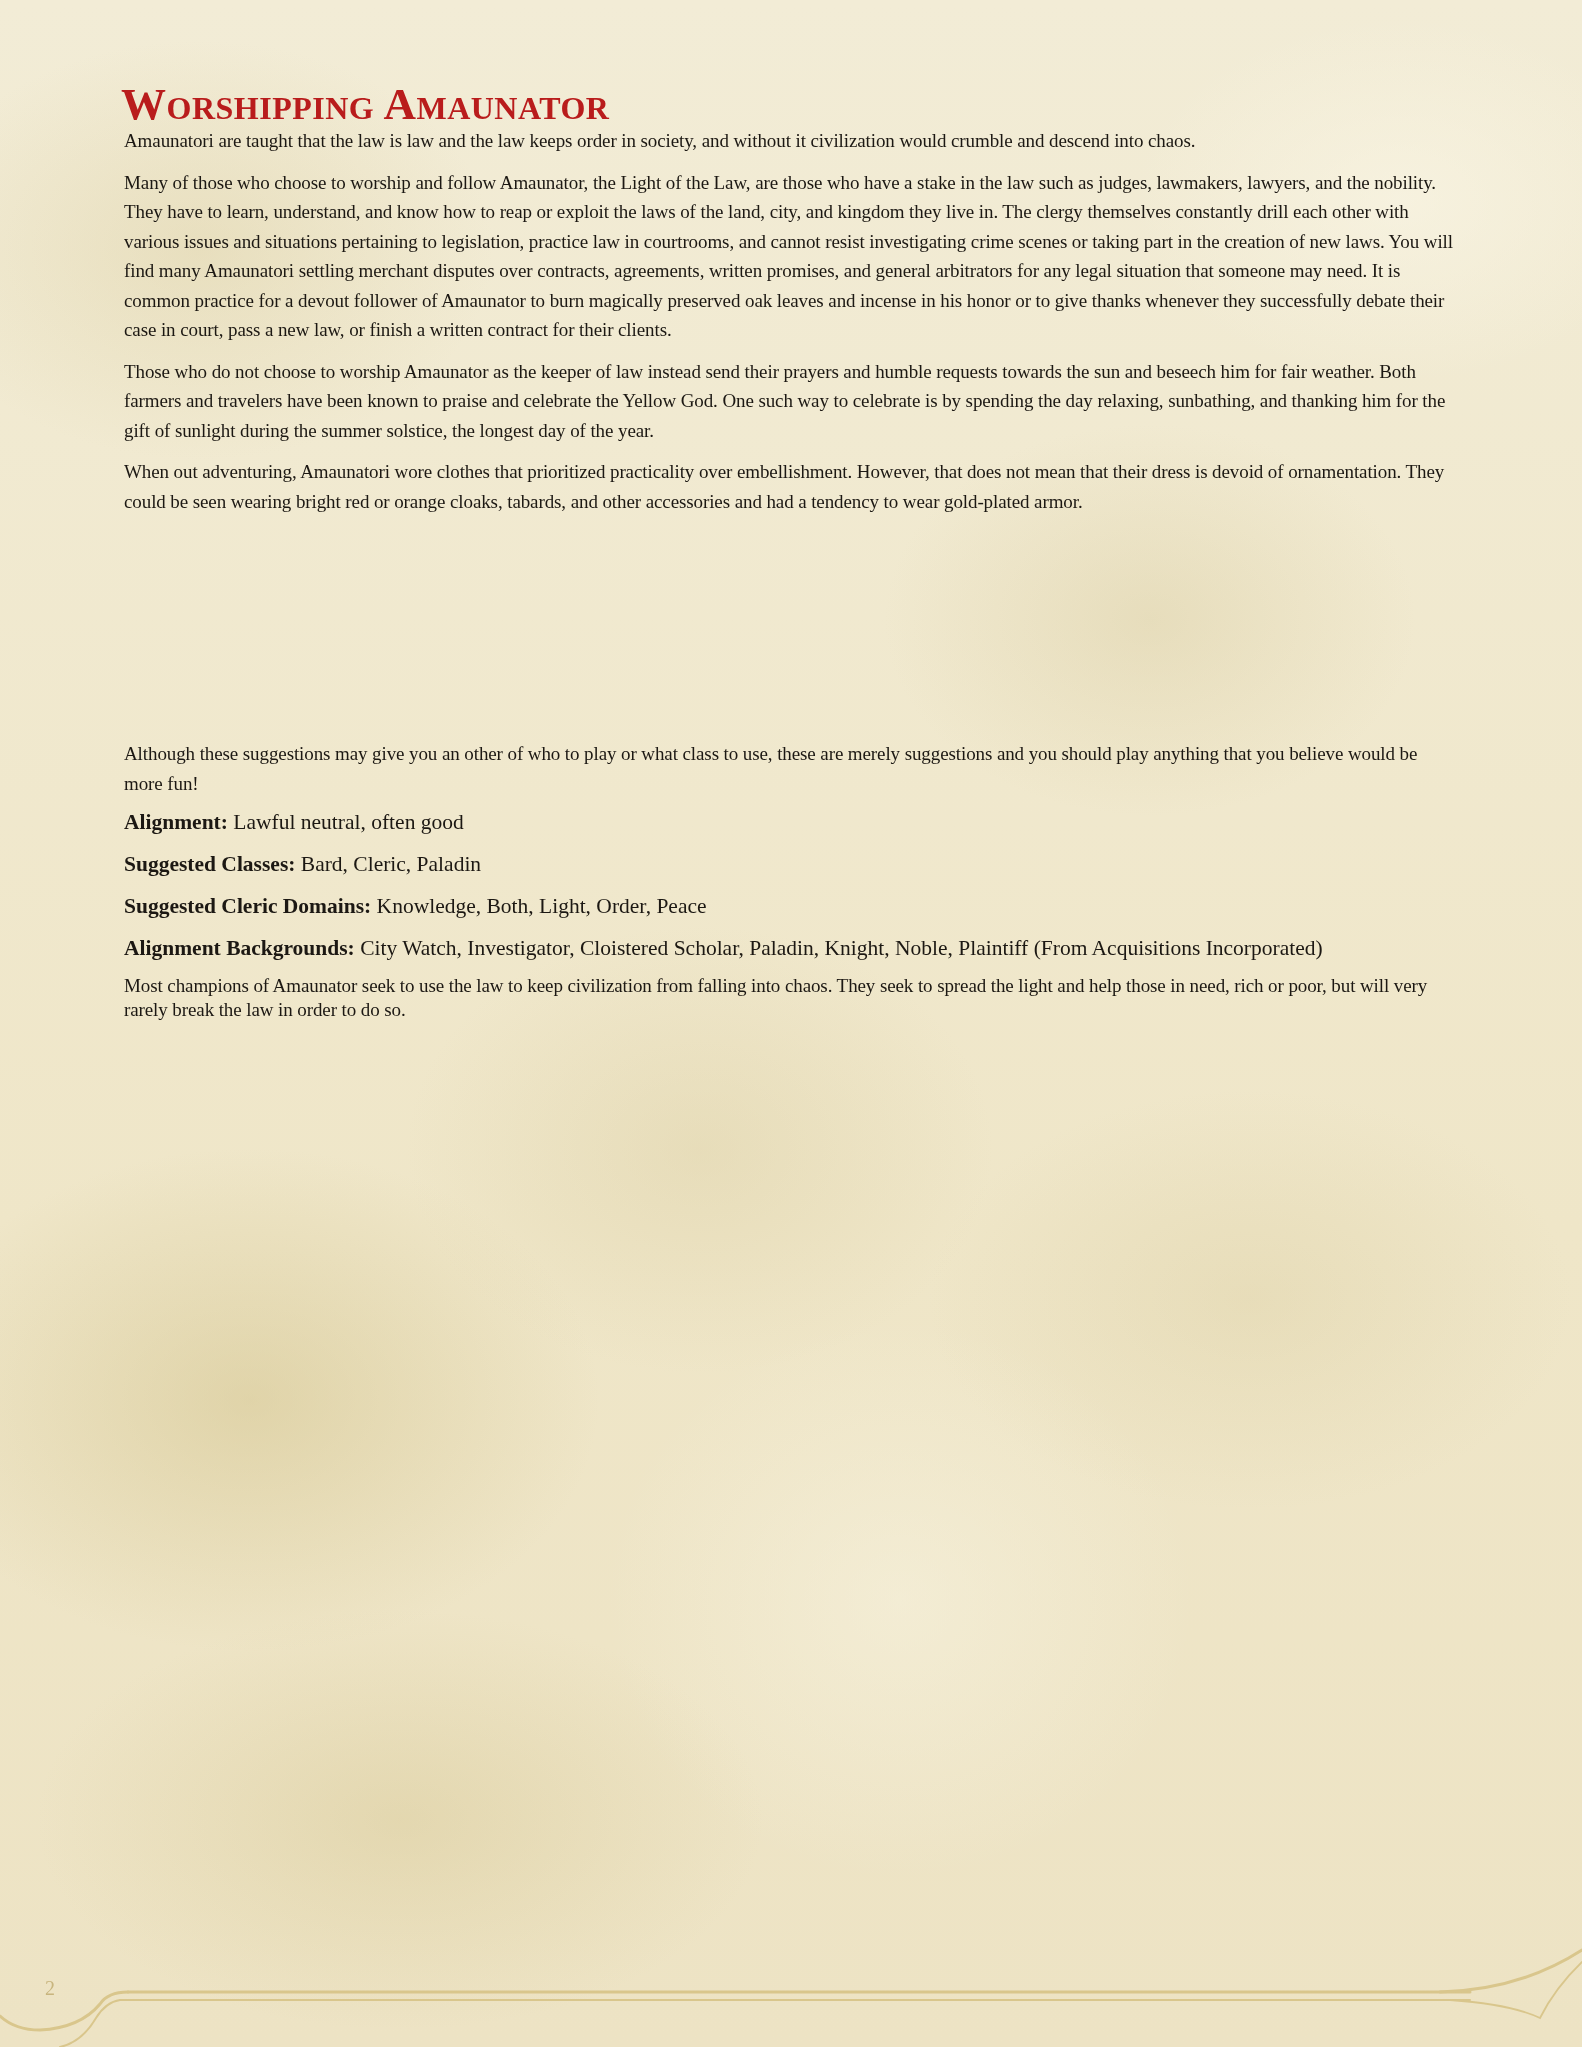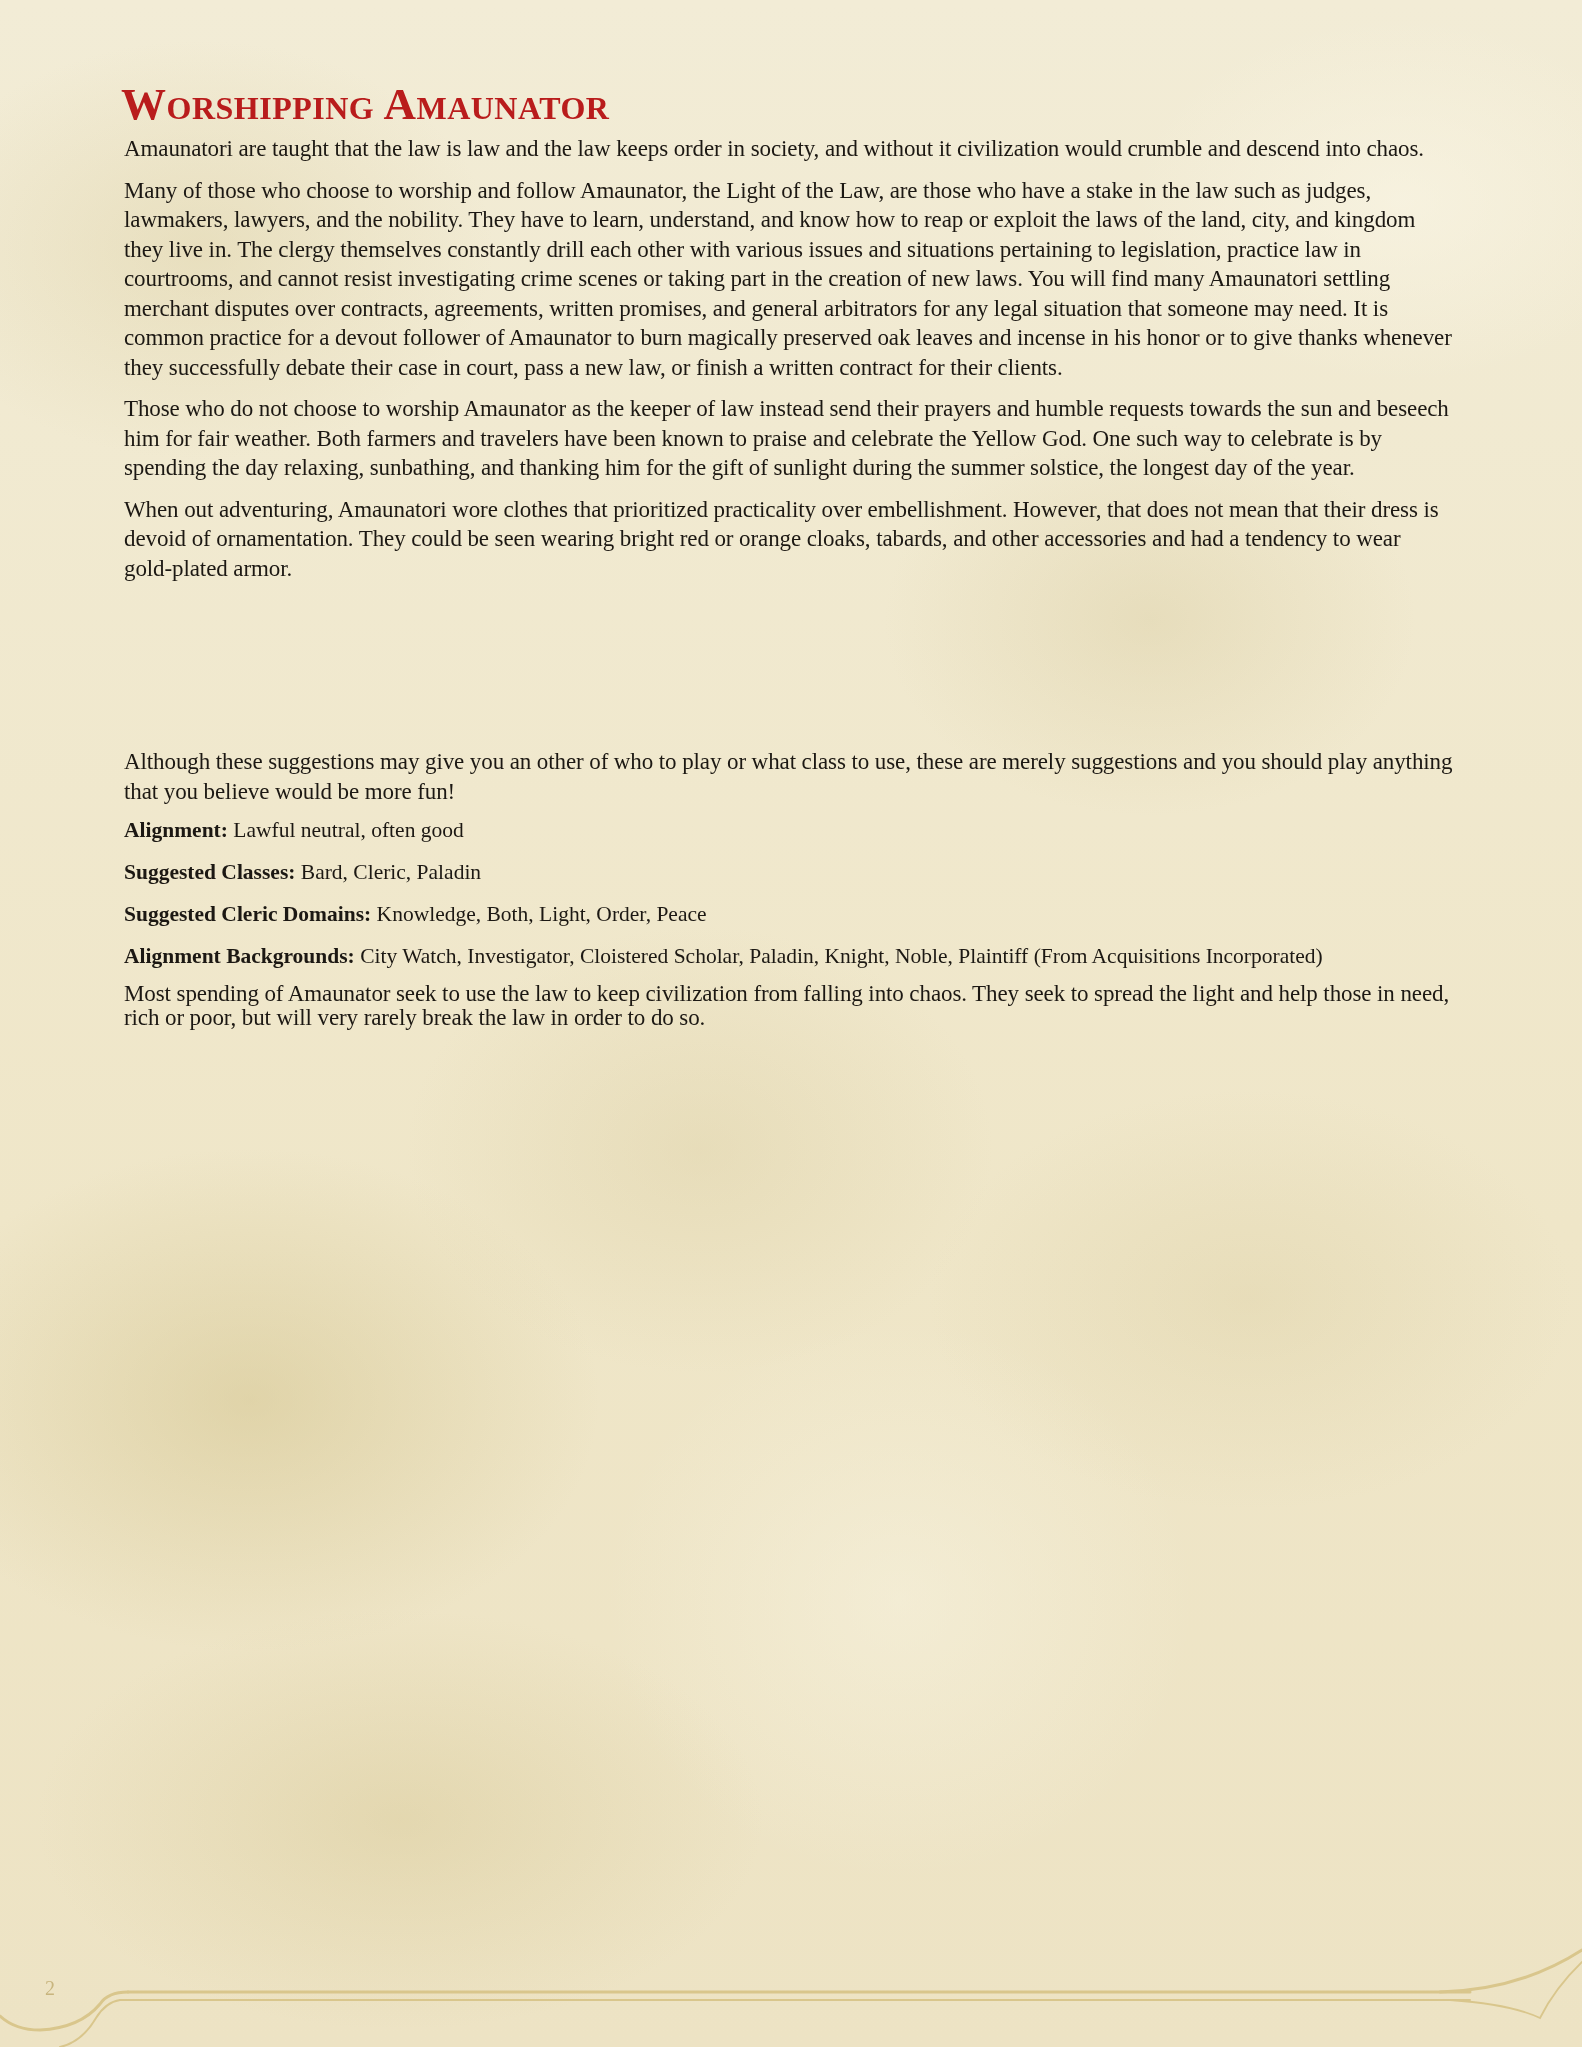--- a/index.html
+++ b/index.html
@@ -38,23 +38,23 @@
     color: #b91c1c;
     font-size: 45px;
     line-height: 44px;
     margin: 0 0 0 -3px;
     letter-spacing: 0.5px;
   }
   .section2 h1 {
     margin-top: 0;
   }
   p {
-    font-size: 23px;
+    font-size: 19px;
     line-height: 29.5px;
-    margin: 8px 0 12px 0;
+    margin: 0 0 12px 0;
     letter-spacing: -0.1px;
   }
   .section1 {
     position: absolute;
     top: 0;
     left: 0;
     width: 100%;
   }
   .section2 {
     position: absolute;
@@ -116,21 +116,21 @@
     </div>
     <div class="kv">
       <span class="k">Suggested Cleric Domains:</span>
       <span>Knowledge, Both, Light, Order, Peace</span>
     </div>
     <div class="kv tight" style="margin-bottom:14px;">
       <span class="k">Alignment Backgrounds:</span>
       <span>City Watch, Investigator, Cloistered Scholar, Paladin, Knight, Noble, Plaintiff (From Acquisitions Incorporated)</span>
     </div>
 
-    <p class="tight">Most spending of Amaunator seek to use the law to keep civilization from falling into chaos. They seek to spread the light and help those in need, rich or poor, but will very rarely break the law in order to do so.</p>
+    <p class="tight">Most champions of Amaunator seek to use the law to keep civilization from falling into chaos. They seek to spread the light and help those in need, rich or poor, but will very rarely break the law in order to do so.</p>
   </section>
 
 </div>
 
 <svg class="footer-svg" viewBox="0 0 1582 167" xmlns="http://www.w3.org/2000/svg">
   <g fill="none" stroke="#d9c68c" stroke-linecap="round">
 
     <path d="M 128 112 L 1470 112" stroke-width="3"></path>
     <path d="M 120 120 L 1470 120" stroke-width="2"></path>
 

